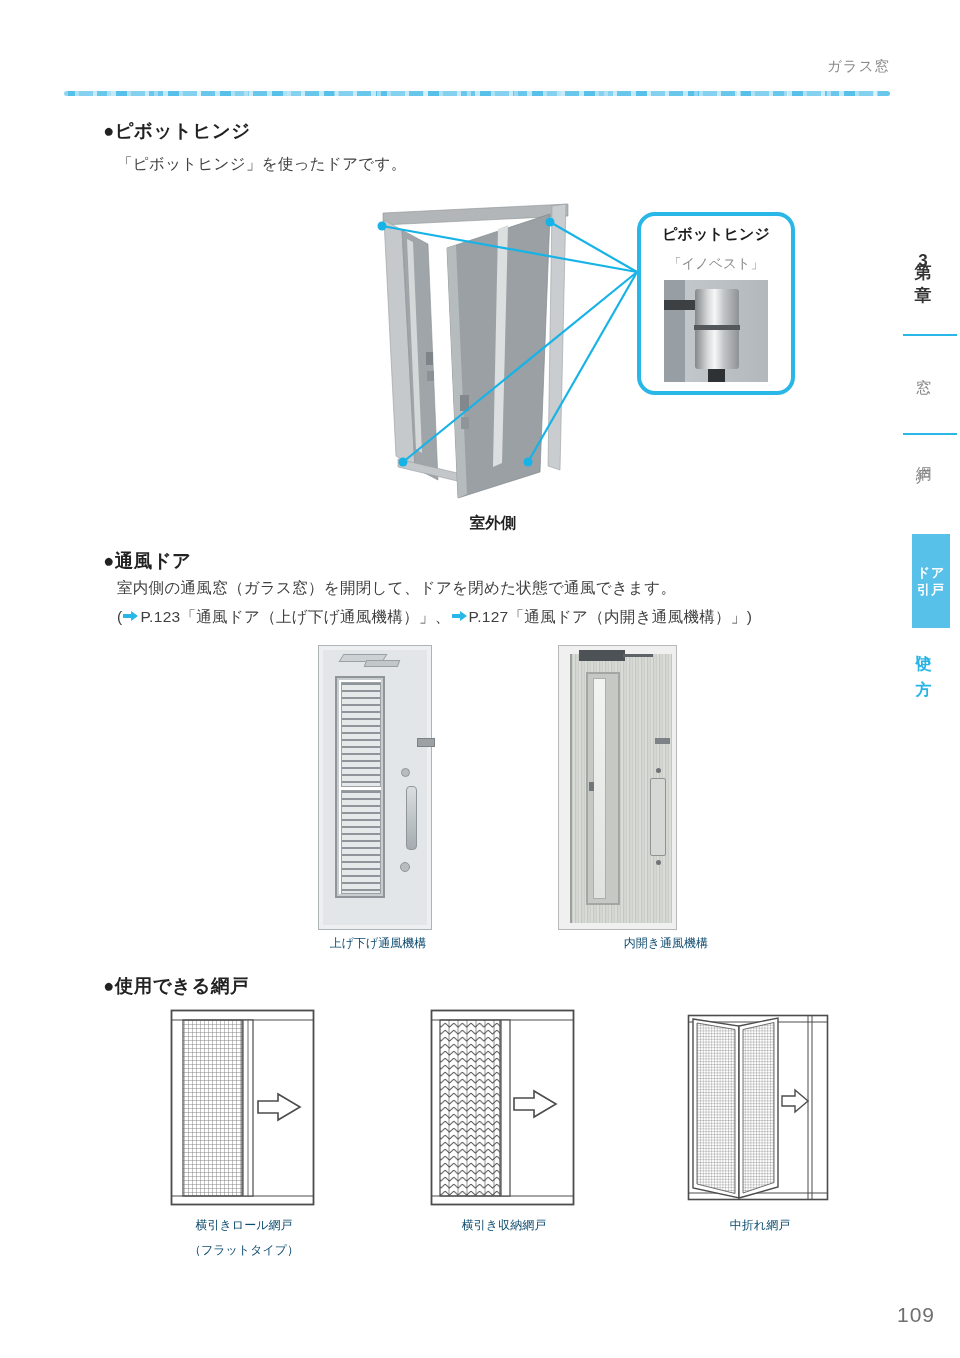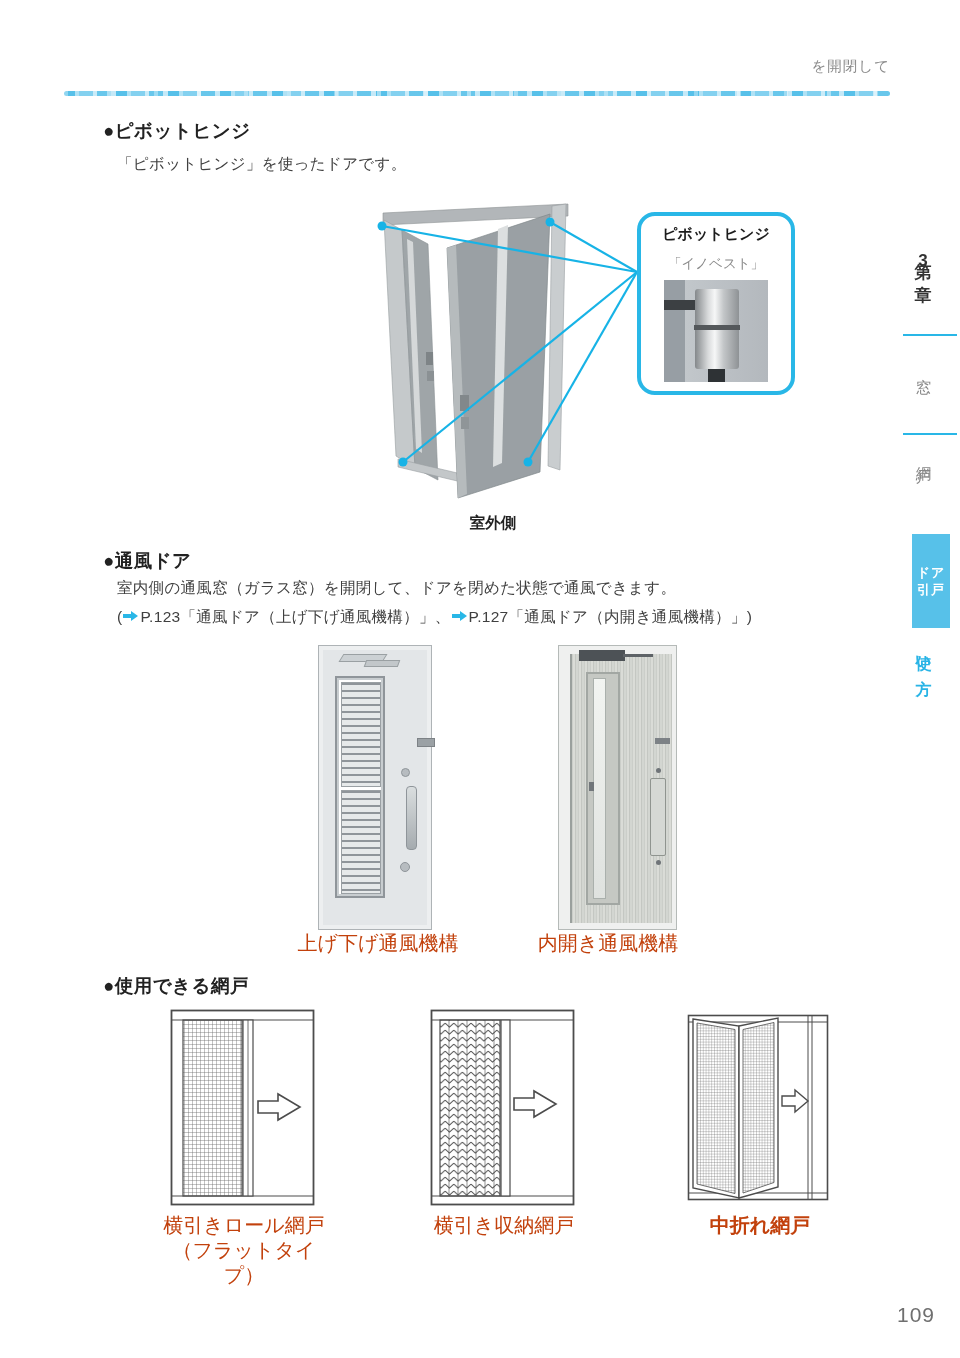--- a/index.html
+++ b/index.html
@@ -12,21 +12,21 @@
   .running-head{left:690px;top:57px;width:200px;text-align:right;font-size:14.5px;color:#8a8a8a;letter-spacing:1px;}
   .brush-line{
     left:64px;top:91px;width:826px;height:5px;border-radius:3px;
     background-image:
       repeating-linear-gradient(90deg, rgba(255,255,255,.35) 0 4px, transparent 4px 43px, rgba(255,255,255,.45) 43px 47px, transparent 47px 90px),
       repeating-linear-gradient(90deg, rgba(78,189,232,.95) 0 11px, rgba(78,189,232,.45) 11px 15px, rgba(118,204,238,.9) 15px 29px, rgba(78,189,232,.3) 29px 33px, rgba(78,189,232,.85) 33px 47px, rgba(150,215,242,.55) 47px 52px);
   }
   
   .h-heading{font-size:18.5px;font-weight:bold;color:#222;letter-spacing:.5px;}
   .body-text{font-size:15.5px;color:#404040;line-height:28.5px;letter-spacing:.3px;}
-  .caption{font-size:20px;color:#c2410c;text-align:center;line-height:25px;}
+  .caption{font-size:12px;color:#0c4a6e;text-align:center;line-height:25px;}
   .caption.bold{font-weight:bold;color:#222;font-size:15.5px;}
   
   .ref-arrow{display:inline-block;position:relative;width:15px;height:11px;margin:0 2px 0 1px;}
   .ref-arrow::before{content:"";position:absolute;left:0;top:3.5px;width:8px;height:4px;background:#29b7e7;}
   .ref-arrow::after{content:"";position:absolute;left:8px;top:0;width:0;height:0;border-left:7px solid #29b7e7;border-top:5.5px solid transparent;border-bottom:5.5px solid transparent;}
   
   .callout{left:637px;top:212px;width:158px;height:183px;box-sizing:border-box;background:#fff;
     border:4px solid #29b7e7;border-radius:18px;text-align:center;padding-top:9px;}
   .callout-title{font-size:15px;font-weight:bold;color:#1d1d1d;}
   .callout-sub{font-size:13.5px;color:#8a8a8a;margin-top:11px;}
@@ -72,21 +72,21 @@
   .sb-tab{left:912px;top:534px;width:38px;height:94px;background:#57c1e9;color:#fff;font-weight:bold;font-size:13px;
     display:flex;flex-direction:column;align-items:center;justify-content:center;line-height:17px;letter-spacing:1px;}
   .sb-usage{left:902px;top:642px;width:42px;display:flex;justify-content:center;font-size:16px;font-weight:bold;color:#29b4e6;letter-spacing:3px;}
   .page-num{left:840px;top:1303px;width:95px;text-align:right;font-size:21px;color:#6f6f6f;letter-spacing:1px;}
 </style>
 </head>
 <body>
 
 <div id="page">
 
-  <div class="abs running-head">を開閉して</div>
+  <div class="abs running-head">ガラス窓</div>
   <div class="abs brush-line"></div>
 
   <div class="abs h-heading" style="left:103px;top:118px;">●ピボットヒンジ</div>
   <div class="abs body-text" style="left:117px;top:150px;">「ピボットヒンジ」を使ったドアです。</div>
 
   <svg class="abs" style="left:360px;top:195px;" width="280" height="345" viewBox="0 0 280 345">
 
     <polygon points="23,18 208,9 208,21 23,30" fill="#b2b6b9" stroke="#8e9396" stroke-width="0.6"></polygon>
 
     <polygon points="192,11 206,9 200,275 188,271" fill="#c9cdcf" stroke="#9aa0a3" stroke-width="0.6"></polygon>
@@ -158,21 +158,21 @@
       <div class="d2-glass"></div>
       <div class="d2-wlatch"></div>
     </div>
     <div class="d2-lock"></div>
     <div class="d2-screw-a"></div>
     <div class="d2-plate"></div>
     <div class="d2-screw-b"></div>
   </div>
 
   <div class="abs caption" style="left:295px;top:931px;width:166px;">上げ下げ通風機構</div>
-  <div class="abs caption" style="left:528px;top:931px;width:160px;">内開き通風機構</div>
+  <div class="abs caption" style="left:548px;top:931px;width:160px;text-align:right;">内開き通風機構</div>
 
   <div class="abs h-heading" style="left:103px;top:973px;">●使用できる網戸</div>
 
   <svg class="abs" style="left:168px;top:1008px;" width="150" height="200" viewBox="0 0 150 200">
     <defs>
       <pattern id="mesh1" width="4" height="4" patternUnits="userSpaceOnUse">
         <path d="M0 0H4M0 0V4" stroke="#6a6a6a" stroke-width="0.8" fill="none"></path>
       </pattern>
       <pattern id="pleat" width="8.6" height="7" patternUnits="userSpaceOnUse">
         <path d="M0 1.2 L4.3 5 L8.6 1.2" stroke="#4c4c4c" stroke-width="1" fill="none"></path>
@@ -220,21 +220,21 @@
     <path d="M96 88 h13 v-6 l13 11 l-13 11 v-6 h-13 z" fill="#fff" stroke="#4c4c4c" stroke-width="1.4"></path>
   </svg>
 
   <div class="abs caption" style="left:158px;top:1213px;width:172px;">
     <div>横引きロール網戸</div>
     <div>（フラットタイプ）</div>
   </div>
   <div class="abs caption" style="left:418px;top:1213px;width:172px;">
     <div>横引き収納網戸</div>
   </div>
-  <div class="abs caption" style="left:674px;top:1213px;width:172px;font-weight:bold;">
+  <div class="abs caption" style="left:674px;top:1213px;width:172px;">
     <div>中折れ網戸</div>
   </div>
 
   <div class="abs sb-chapter sb-vert-wrap">
     <span class="sb-vert">第3章</span>
   </div>
   <div class="abs sb-line" style="top:334px;"></div>
   <div class="abs sb-item" style="top:366px;">
     <span class="sb-vert">窓</span>
   </div>

